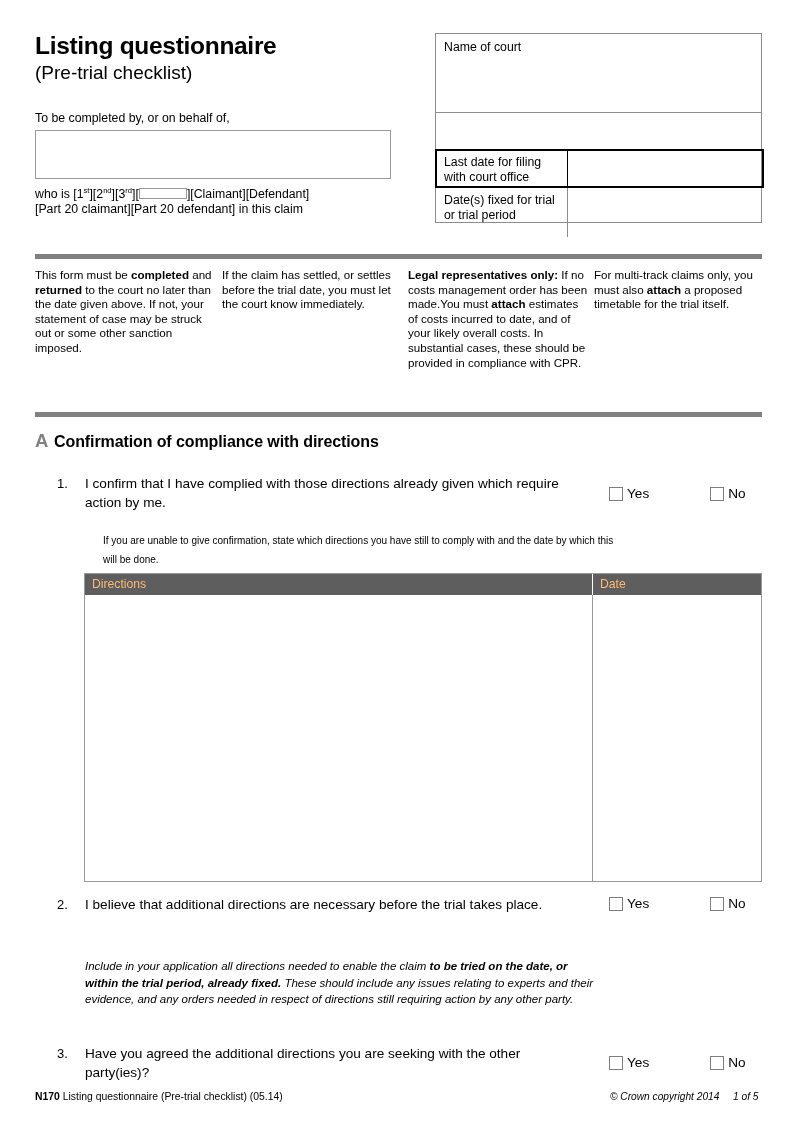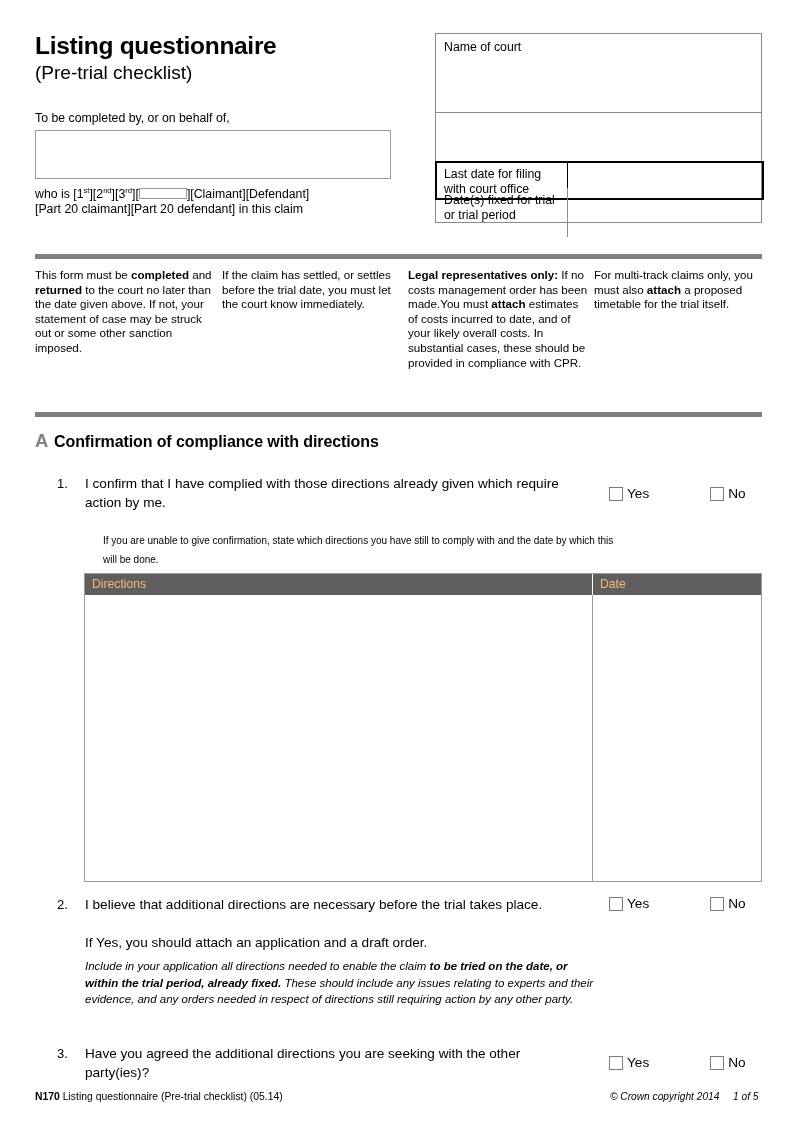--- a/index.html
+++ b/index.html
@@ -95,21 +95,21 @@
     background: #ffffff;
   }
   .court-row {
     position: absolute;
     left: 0;
     width: 100%;
     box-sizing: border-box;
   }
   .cr-name   { top: 0;    height: 79px;  border-bottom: 1px solid #8c8c8c; }
   .cr-claim  { top: 79px; height: 36px;  border-bottom: 1px solid #8c8c8c; }
-  .cr-last   { top: 115px; height: 39px; border: 2px solid #000000; left: -1px; width: 329px; margin-top: 12px; }
+  .cr-last   { top: 115px; height: 39px; border: 2px solid #000000; left: -1px; width: 329px; }
   .cr-dates  { top: 154px; height: 49px; }
   .court-cell-label {
     position: absolute;
     left: 8px;
     top: 6px;
     font-size: 12.3px;
     line-height: 14.6px;
   }
   .cr-last .court-cell-label { left: 7px; top: 4px; }
   .cr-dates .court-cell-label { top: 5px; }
@@ -392,21 +392,20 @@
     <div style="position:absolute;left:6px;top:26px;width:495px;bottom:4px;">
       <span></span>
     </div>
     <div style="position:absolute;left:514px;top:26px;right:5px;bottom:4px;">
       <span></span>
     </div>
   </div>
 
   <div class="q-num q2-num">2.</div>
   <div class="q-text q2-text">I believe that additional directions are necessary before the trial takes place.</div>
-  <div class="q-text q2-ifyes">If Yes, you should attach an application and a draft order.</div>
   <div class="q2-ital"><span>Include in your application all directions needed to enable the claim </span><b>to be tried on the date, or within the trial period, already fixed.</b><span> These should include any issues relating to experts and their evidence, and any orders needed in respect of directions still requiring action by any other party.</span></div>
 
   <div class="ynrow yn-q2">
     <span class="yn-item">
       <span class="cbox"></span>
       <span class="yn-label">Yes</span>
     </span>
     <span class="yn-gap"></span>
     <span class="yn-item">
       <span class="cbox"></span>

